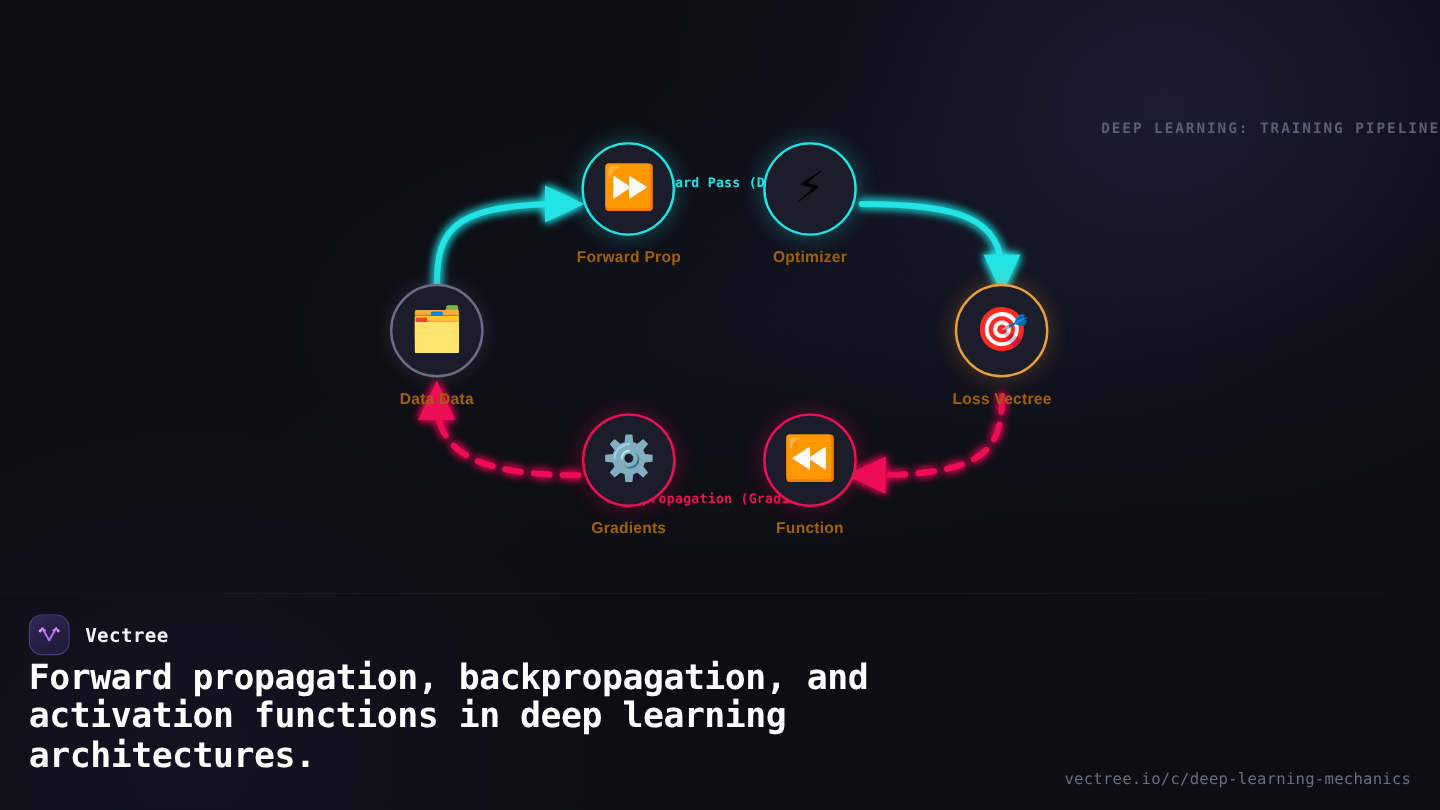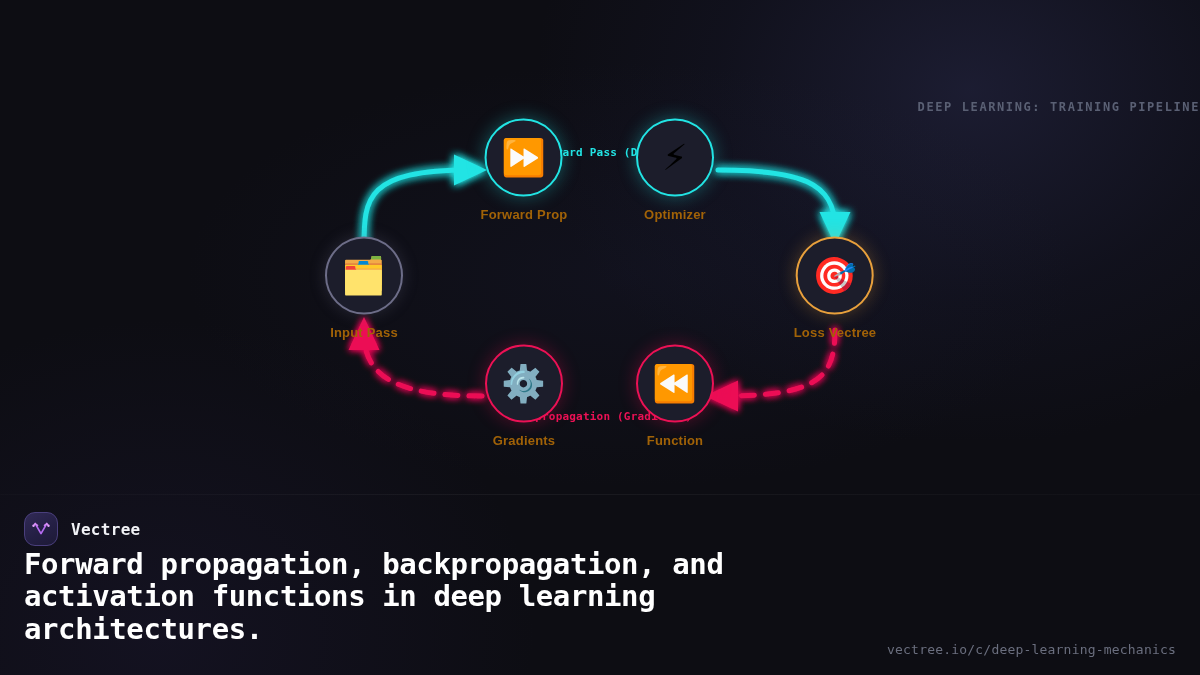--- a/index.html
+++ b/index.html
@@ -186,21 +186,21 @@
     <path d="M 482,396 C 400,396 364,378 364,334" fill="none" stroke="#ec1155" stroke-width="5" stroke-linecap="round" stroke-dasharray="13 11" marker-end="url(#arrow-bwd)" filter="url(#bglow)"></path>
   </svg>
 
   <div class="edge-label fwd" style="left:600px; top:152px;">Forward Pass (Data)</div>
   <div class="edge-label bwd" style="left:600px; top:416px;">Backpropagation (Gradients)</div>
 
   <div class="node" style="left:364px; top:288px;">
     <div class="node-circle" style="border-color:#6d6d88; box-shadow:0 0 16px rgba(109,109,136,0.28);">
       <span class="glyph">🗂️</span>
     </div>
-    <div class="node-label">Input Pass</div>
+    <div class="node-label">Data Data</div>
   </div>
 
   <div class="node" style="left:524px; top:170px;">
     <div class="node-circle" style="border-color:#22e4e4; box-shadow:0 0 18px rgba(34,228,228,0.35);">
       <span class="glyph">⏩</span>
     </div>
     <div class="node-label">Forward Prop</div>
   </div>
 
   <div class="node" style="left:675px; top:170px;">

